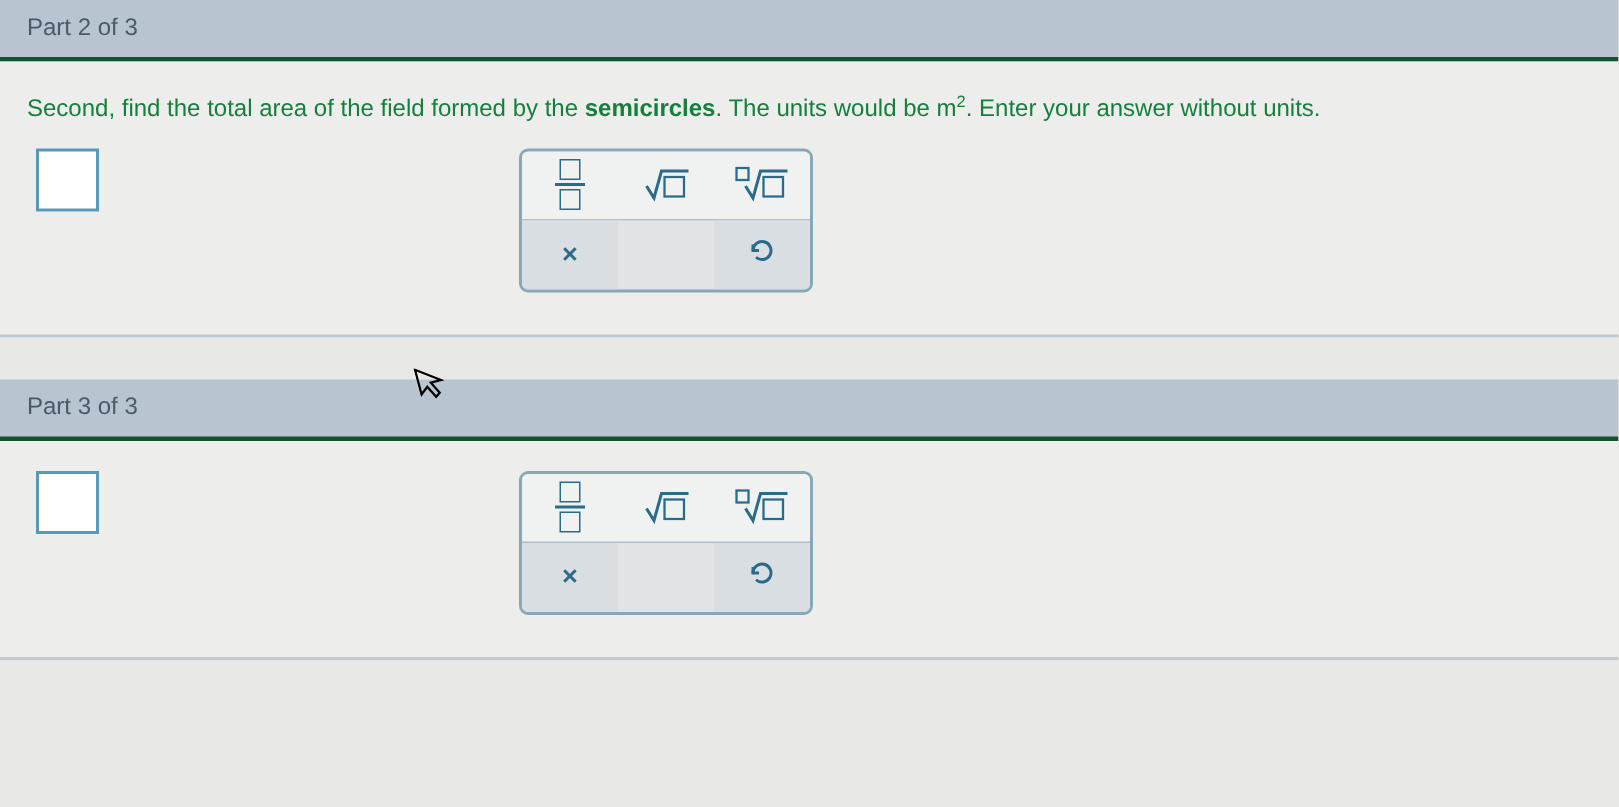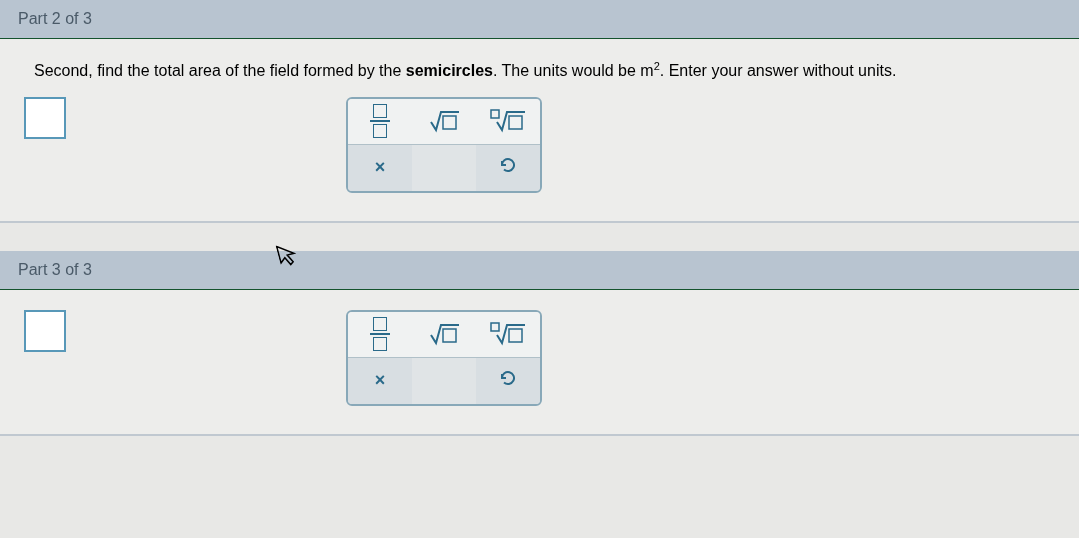--- a/index.html
+++ b/index.html
@@ -9,33 +9,32 @@
       width: 1079px;
       height: 538px;
       overflow: hidden;
       color: #3a4a5a;
     }
     .part-header {
       background: #b8c4d0;
       padding: 10px 18px;
       font-size: 16px;
       color: #4a5a68;
-      border-bottom: 1px solid #14532d;
+      border-bottom: 3px solid #14532d;
     }
     .part-body {
       background: #ededeb;
       padding: 20px 18px 28px 18px;
       border-bottom: 2px solid #c0c8d0;
     }
     .question-text {
       font-size: 16px;
-      color: #000000;
+      color: #15803d;
       margin-bottom: 14px;
       line-height: 1.4;
-      margin-left: 16px;
     }
     .question-text sup { font-size: 11px; }
     .input-row {
       display: flex;
       align-items: flex-start;
       gap: 280px;
     }
     .answer-box {
       width: 42px;
       height: 42px;

